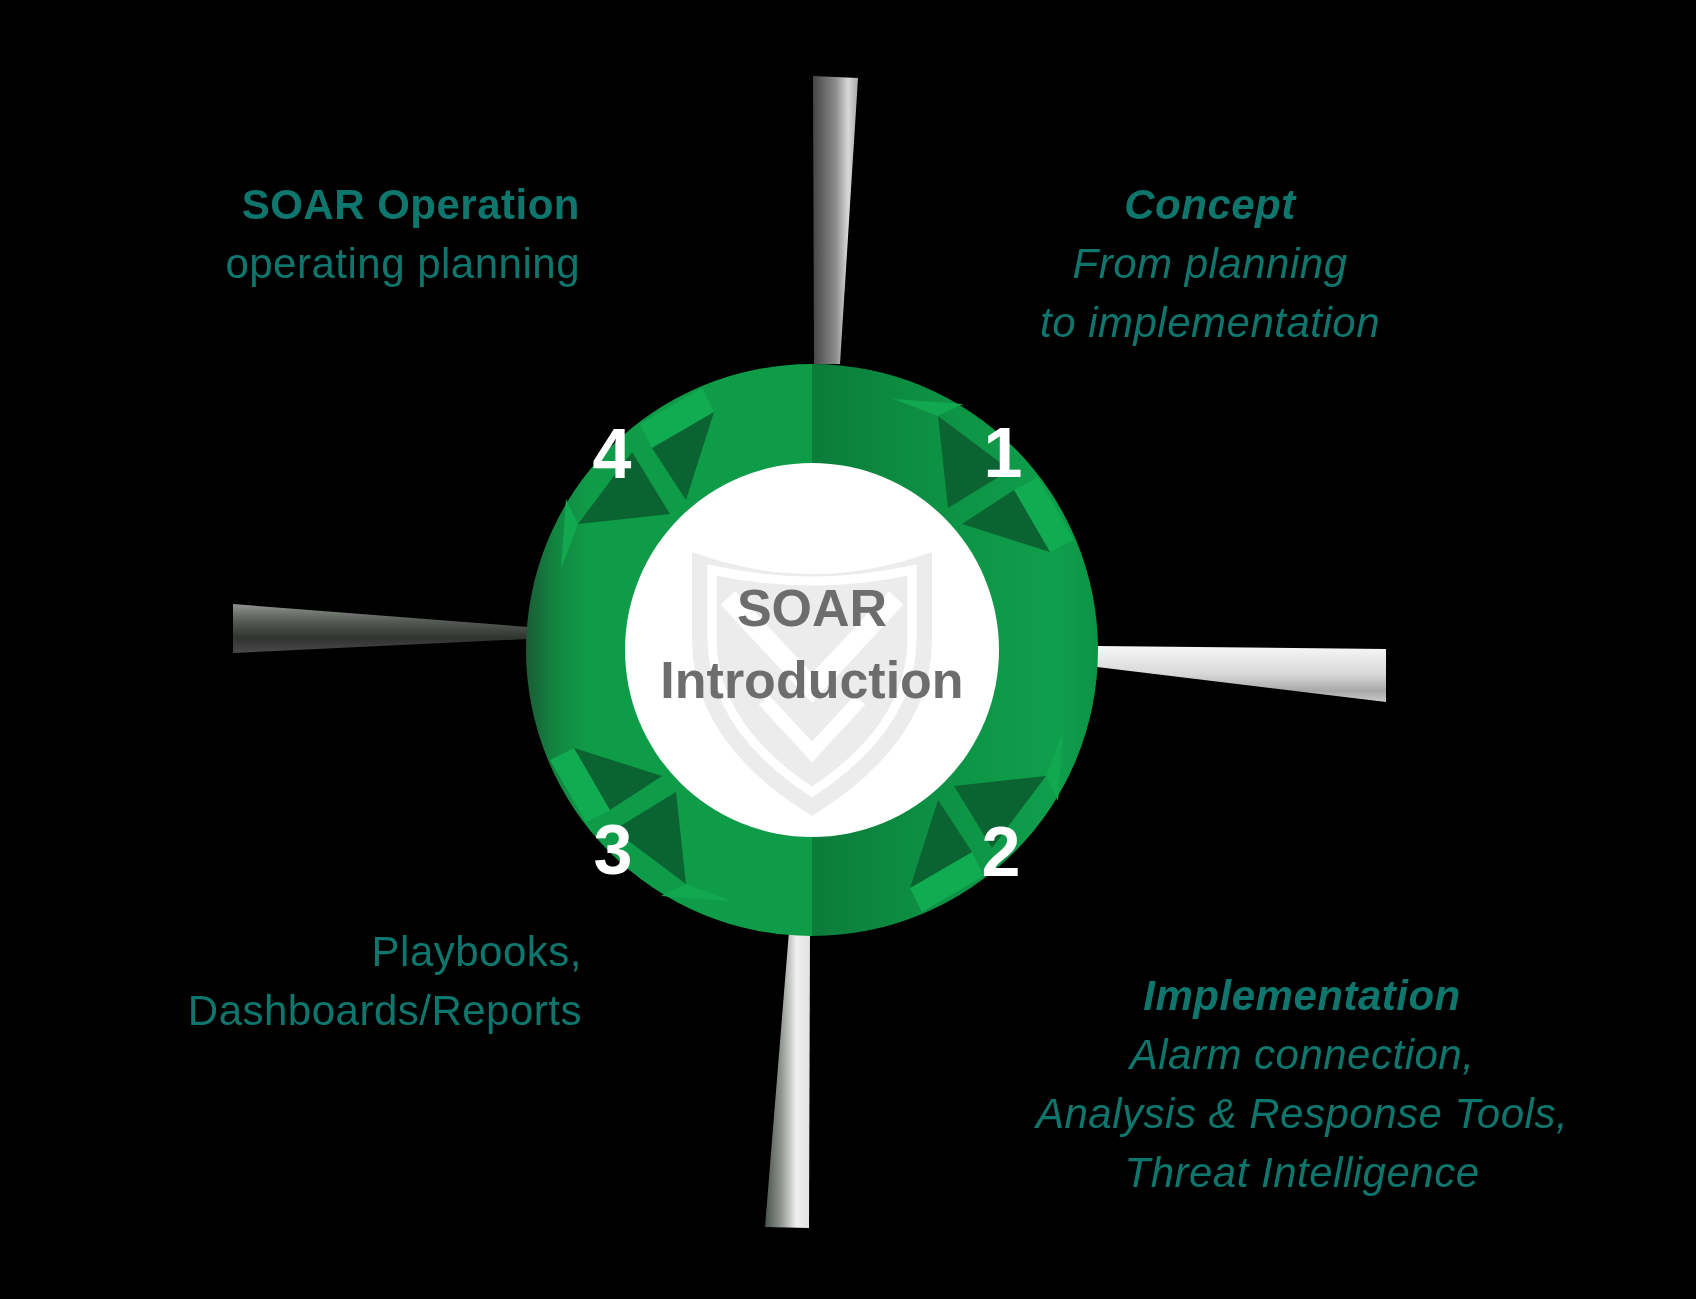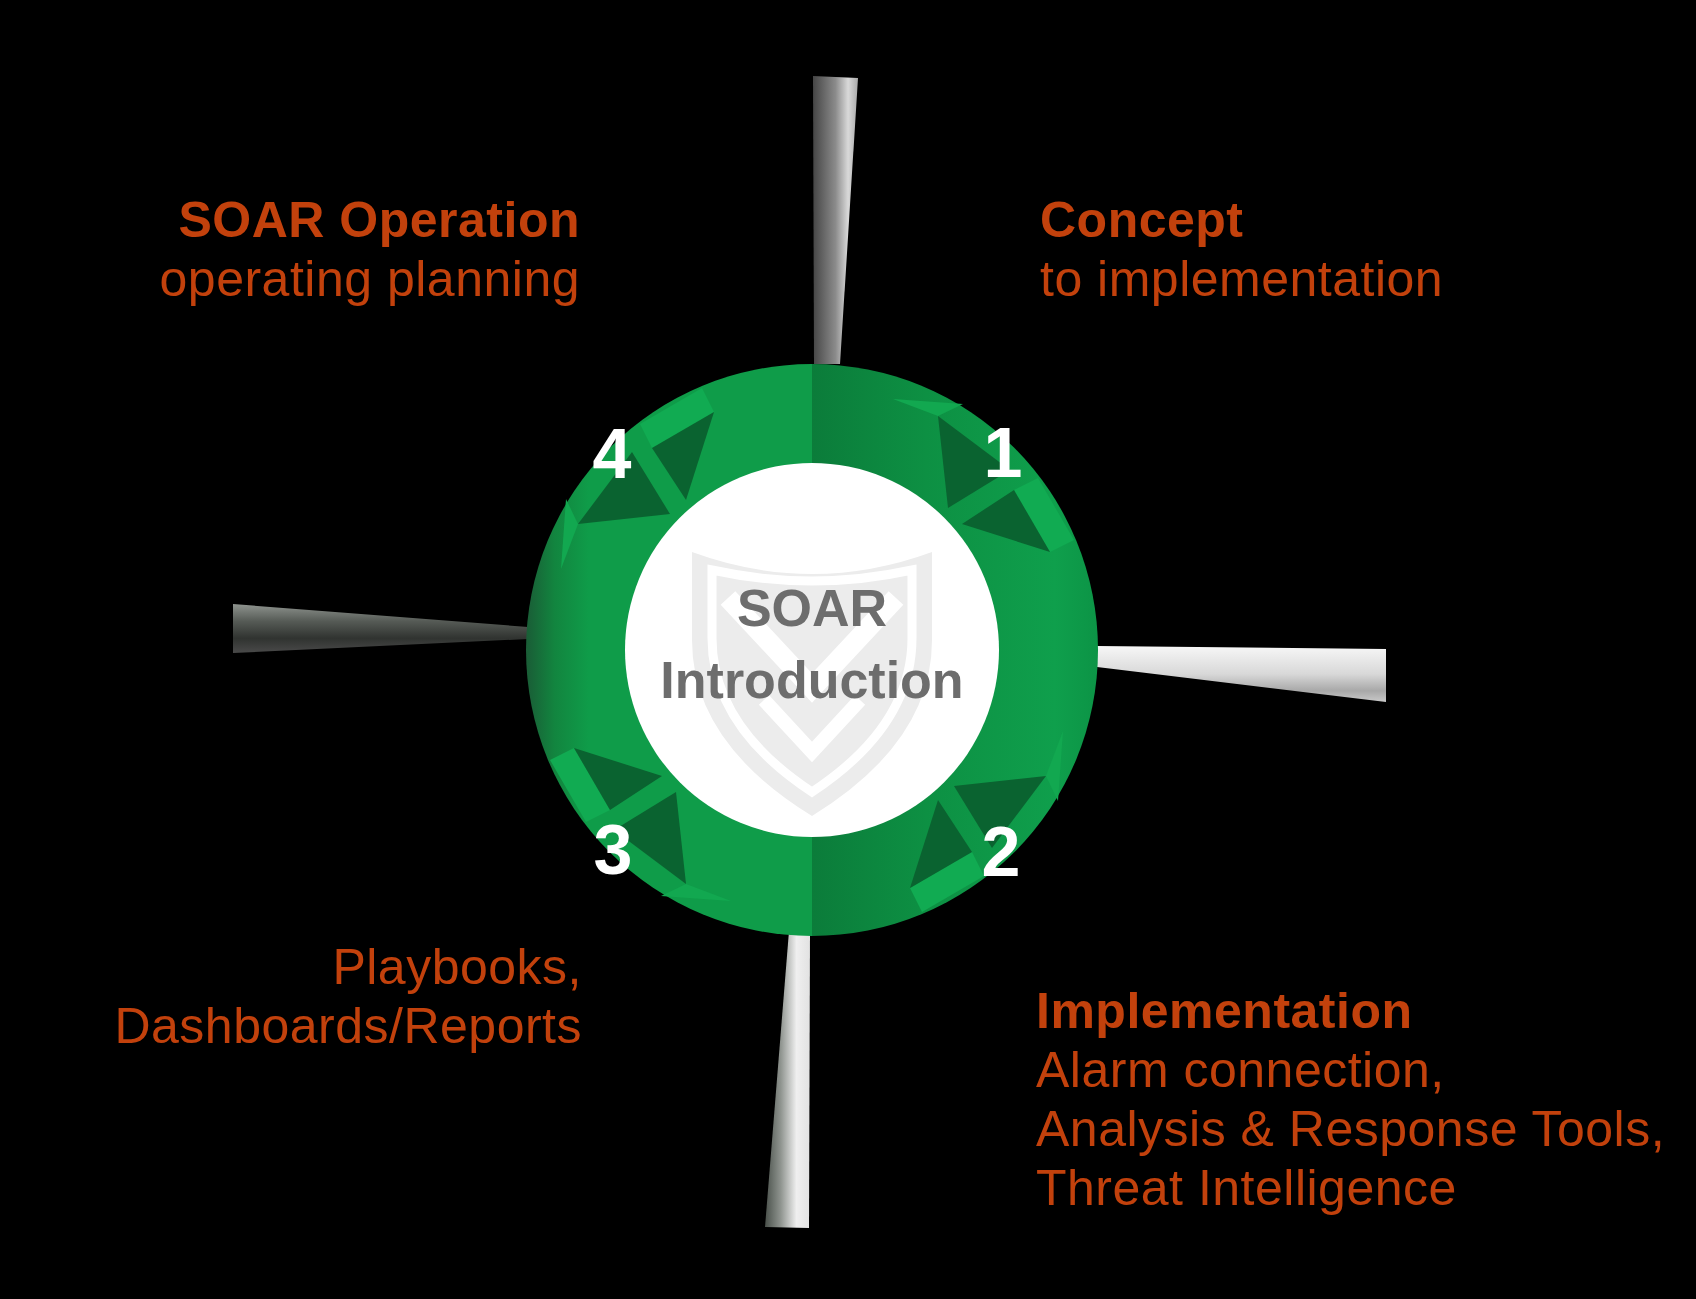--- a/index.html
+++ b/index.html
@@ -4,30 +4,29 @@
 <style>
   html,body{
     margin:0;padding:0;background:#000;
     width:1696px;height:1299px;overflow:hidden;
     font-family:"Liberation Sans", sans-serif;
   }
   .stage{position:relative;width:1696px;height:1299px;background:#000;}
   .stage svg{position:absolute;left:0;top:0;}
   .label-block{
     position:absolute;
-    color:#c2410c;
-    font-size:50px;
+    color:#0f766e;
+    font-size:42px;
     line-height:59px;
     letter-spacing:0.5px;
     white-space:nowrap;
-    margin-top:16px;
   }
   .label-block .title{font-weight:bold;}
   .align-right{text-align:right;}
-  .align-left{text-align:left;}
+  .align-left{text-align:center;font-style:italic;}
   #tl{top:175px;right:1116px;}
   #tr{top:175px;left:1040px;}
   #bl{top:922px;right:1114px;}
   #br{top:966px;left:1036px;}
   .num{
     font-family:"Liberation Sans", sans-serif;
     font-weight:bold;font-size:70px;fill:#FFFFFF;
   }
   .center-txt{
     font-family:"Liberation Sans", sans-serif;
@@ -115,20 +114,21 @@
     <text class="num" x="612" y="478" text-anchor="middle">4</text>
   </svg>
 
   <div id="tl" class="label-block align-right">
     <div class="title">SOAR Operation</div>
     <div>operating planning</div>
   </div>
 
   <div id="tr" class="label-block align-left">
     <div class="title">Concept</div>
+    <div>From planning</div>
     <div>to implementation</div>
   </div>
 
   <div id="bl" class="label-block align-right">
     <div>Playbooks,</div>
     <div>Dashboards/Reports</div>
   </div>
 
   <div id="br" class="label-block align-left">
     <div class="title">Implementation</div>

